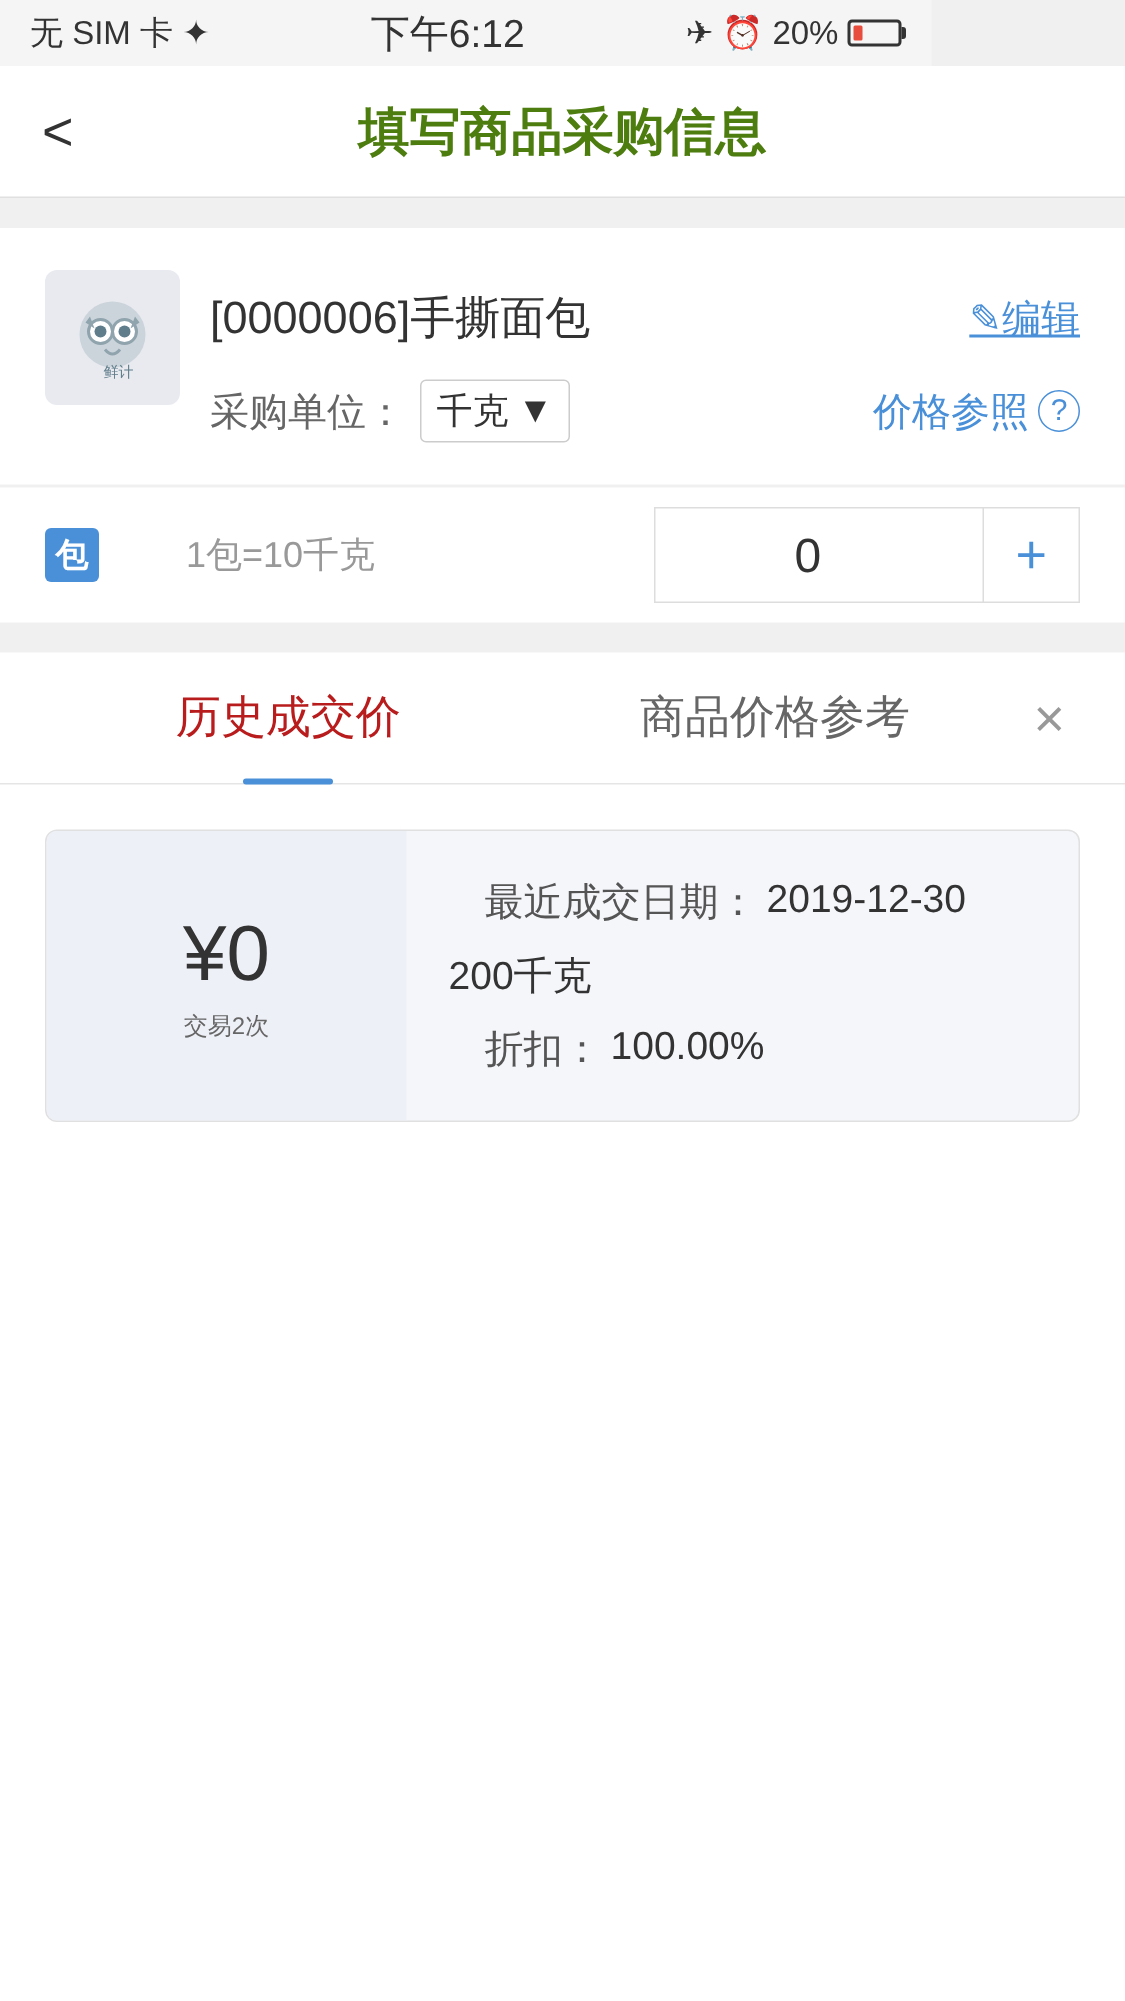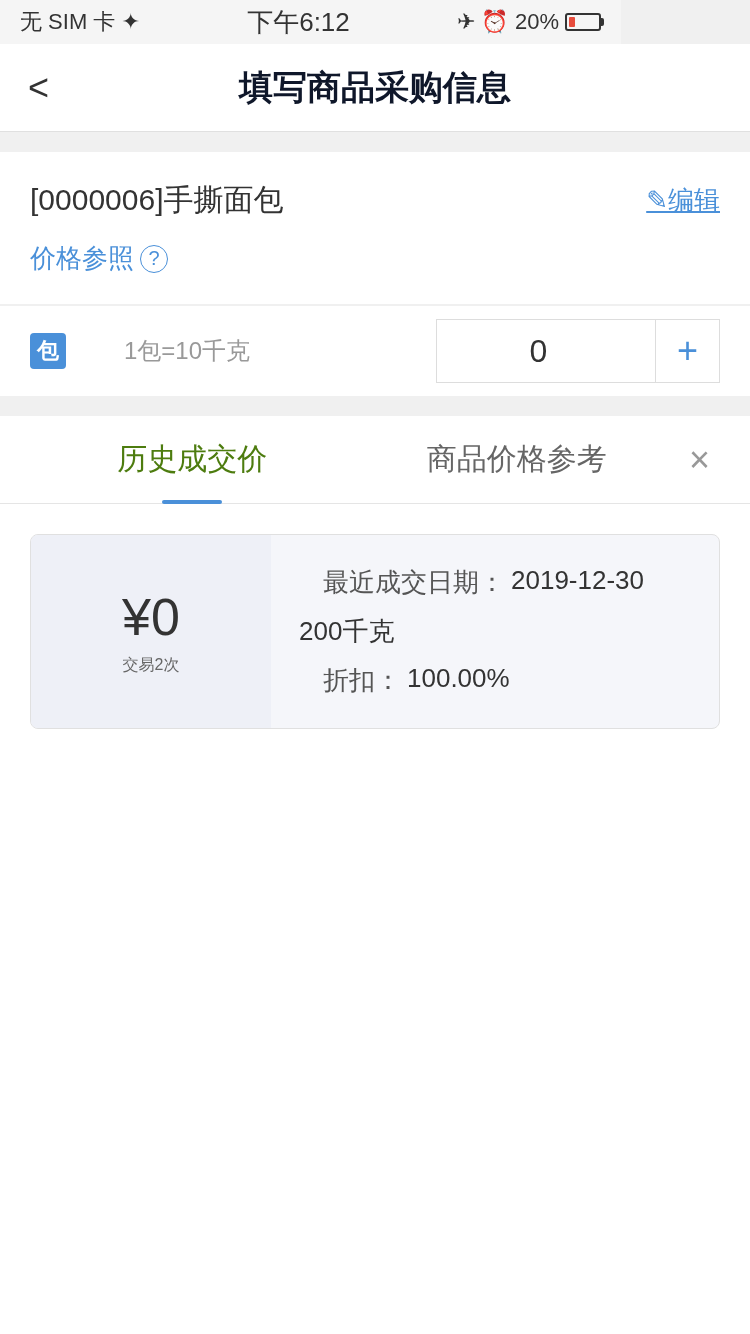--- a/index.html
+++ b/index.html
@@ -90,21 +90,21 @@
     .nav-back {
       position: absolute;
       left: 28px;
       font-size: 36px;
       color: #333;
       cursor: pointer;
     }
     .nav-title {
       font-size: 34px;
       font-weight: 600;
-      color: #0f172a;
+      color: #4d7c0f;
     }
 
     
     .product-card {
       background: #fff;
       margin-top: 20px;
       padding: 28px 30px;
     }
     .product-header {
       display: flex;
@@ -121,20 +121,21 @@
       justify-content: center;
       flex-shrink: 0;
     }
     .product-info {
       flex: 1;
     }
     .product-top-row {
       display: flex;
       justify-content: space-between;
       align-items: center;
+      margin-top: 12px;
     }
     .product-name {
       font-size: 30px;
       color: #333;
       font-weight: 500;
     }
     .edit-link {
       font-size: 26px;
       color: #4a90d9;
       display: flex;
@@ -254,21 +255,21 @@
       font-size: 30px;
       color: #666;
       position: relative;
       height: 88px;
       display: flex;
       align-items: center;
       justify-content: center;
       cursor: pointer;
     }
     .tab-item.active {
-      color: #4d7c0f;
+      color: #b91c1c;
     }
     .tab-item.active::after {
       content: '';
       position: absolute;
       bottom: 0;
       left: 50%;
       transform: translateX(-50%);
       width: 60px;
       height: 4px;
       background: #4a90d9;
@@ -358,28 +359,49 @@
   </div>
 </div>
 
 <div class="nav-bar">
   <span class="nav-back">&lt;</span>
   <span class="nav-title">填写商品采购信息</span>
 </div>
 
 <div class="product-card">
   <div class="product-header">
+    <div class="product-thumb">
+
+      <svg width="60" height="60" viewBox="0 0 60 60">
+        <circle cx="30" cy="28" r="22" fill="#b0bec5" opacity="0.5"></circle>
+        <circle cx="22" cy="26" r="8" fill="#fff" stroke="#90a4ae" stroke-width="2"></circle>
+        <circle cx="38" cy="26" r="8" fill="#fff" stroke="#90a4ae" stroke-width="2"></circle>
+        <circle cx="22" cy="26" r="4" fill="#607d8b"></circle>
+        <circle cx="38" cy="26" r="4" fill="#607d8b"></circle>
+        <path d="M25 38 Q30 44 35 38" stroke="#90a4ae" stroke-width="2" fill="none"></path>
+        <path d="M12 20 L18 24 L15 16 Z" fill="#90a4ae"></path>
+        <path d="M48 20 L42 24 L45 16 Z" fill="#90a4ae"></path>
+        <text x="24" y="56" font-size="10" fill="#607d8b" font-family="sans-serif">鲜计</text>
+      </svg>
+    </div>
     <div class="product-info">
       <div class="product-top-row">
         <span class="product-name">
           <span>[0000006]</span><span>手撕面包</span>
         </span>
         <span class="edit-link">✎编辑</span>
       </div>
       <div class="product-unit-row">
+        <div class="unit-label">
+          <span>采购单位：</span>
+          <div class="unit-select">
+            <span>千克</span>
+            <span>▼</span>
+          </div>
+        </div>
         <div class="price-ref">
           <span>价格参照</span>
           <span style="width:28px;height:28px;border-radius:50%;border:1px solid #4a90d9;display:inline-flex;align-items:center;justify-content:center;font-size:20px;">?</span>
         </div>
       </div>
     </div>
   </div>
 </div>
 
 <div class="quantity-section">

